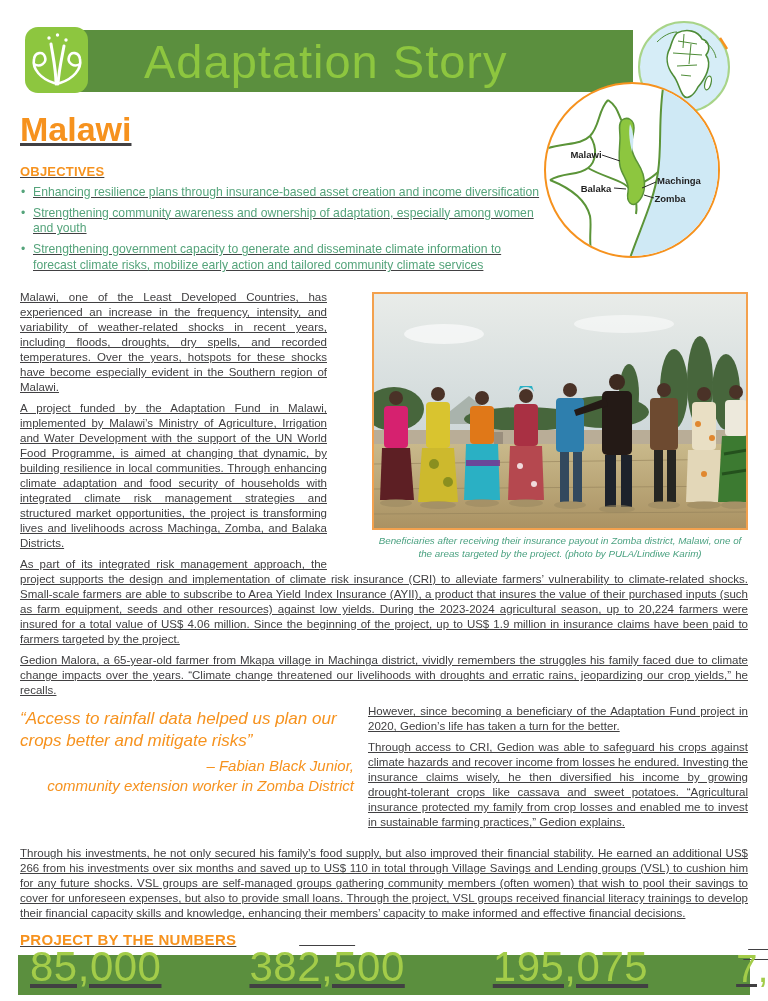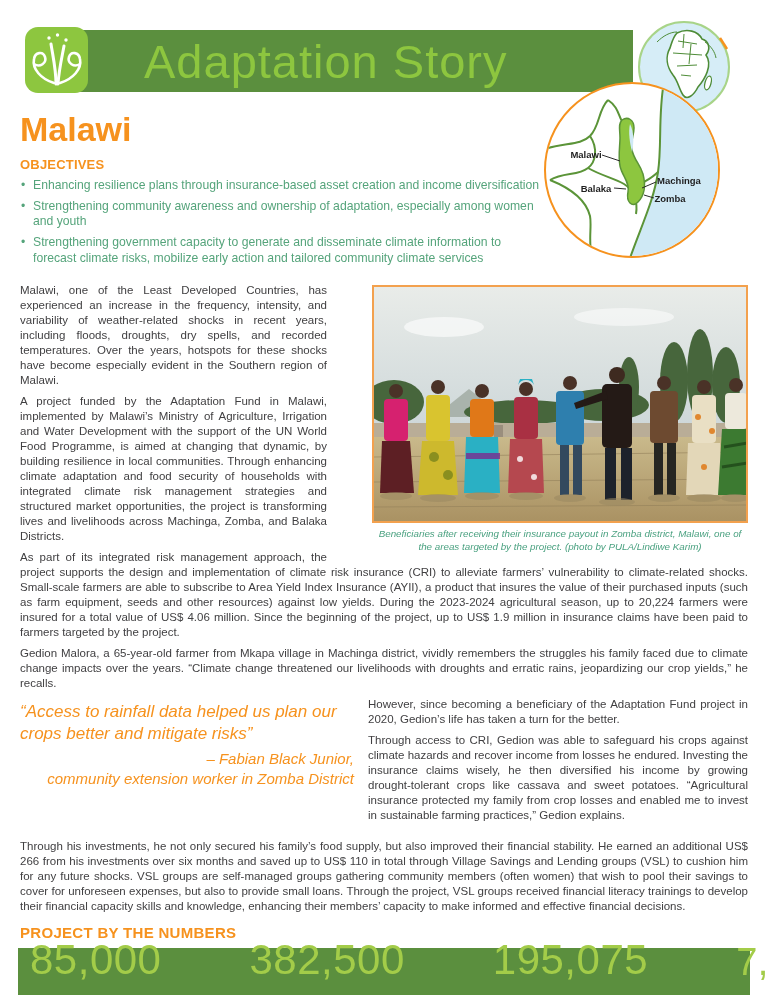--- a/index.html
+++ b/index.html
@@ -1,29 +1,29 @@
 <!DOCTYPE html>
 <html><head>
 <meta charset="utf-8">
 <style>
   html,body{margin:0;padding:0;background:#ffffff;}
   .page{position:relative;width:768px;height:995px;background:#fff;overflow:hidden;
-        font-family:"Liberation Sans",sans-serif;color:#414042;}
+        font-family:"Liberation Sans",sans-serif;color:#414042;text-decoration:underline;}
   
   .banner{position:absolute;left:80px;top:30px;width:553px;height:62px;background:#5b8f3e;}
   .banner-title{position:absolute;left:64px;top:2px;font-size:47px;font-weight:300;
         color:#8dc63f;letter-spacing:1px;line-height:60px;white-space:nowrap;}
   .logo-box{position:absolute;left:25px;top:27px;width:63px;height:66px;background:#8dc63f;border-radius:13px;}
   .globe{position:absolute;left:637px;top:20px;width:94px;height:94px;}
   .map-circle{position:absolute;left:544px;top:82px;width:172px;height:172px;border-radius:50%;
         border:2px solid #f6921e;background:#fff;overflow:hidden;z-index:3;}
   
   .content{position:relative;padding:0 20px;}
   .country-title{margin-top:112px;font-size:34px;font-weight:600;color:#f6921e;line-height:1.05;}
-  .obj-heading{margin-top:9px;font-size:13px;font-weight:bold;color:#f6921e;letter-spacing:.2px;}
+  .obj-heading{margin-top:16px;font-size:13px;font-weight:bold;color:#f6921e;letter-spacing:.2px;}
   .obj-list{margin:6px 0 0 0;padding:0;list-style:none;width:522px;}
   .obj-list li{position:relative;padding-left:13px;color:#55a47b;font-size:12.2px;line-height:1.3;margin-bottom:5px;}
   .obj-list li::before{content:"•";position:absolute;left:1px;top:0;color:#55a47b;}
   
   .article{margin-top:16px;font-size:11.5px;line-height:15px;text-align:justify;color:#414042;}
   .article p{margin:0 0 6px 0;}
   .photo-wrap{float:right;width:376px;margin:2px 0 4px 8px;padding-left:37px;}
   .photo-frame{border:2px solid #f3a14e;width:372px;height:234px;background:#d8ded9;}
   .photo-caption{margin-top:4px;font-size:9.8px;line-height:1.35;font-style:italic;
         color:#4aa180;text-align:center;}

